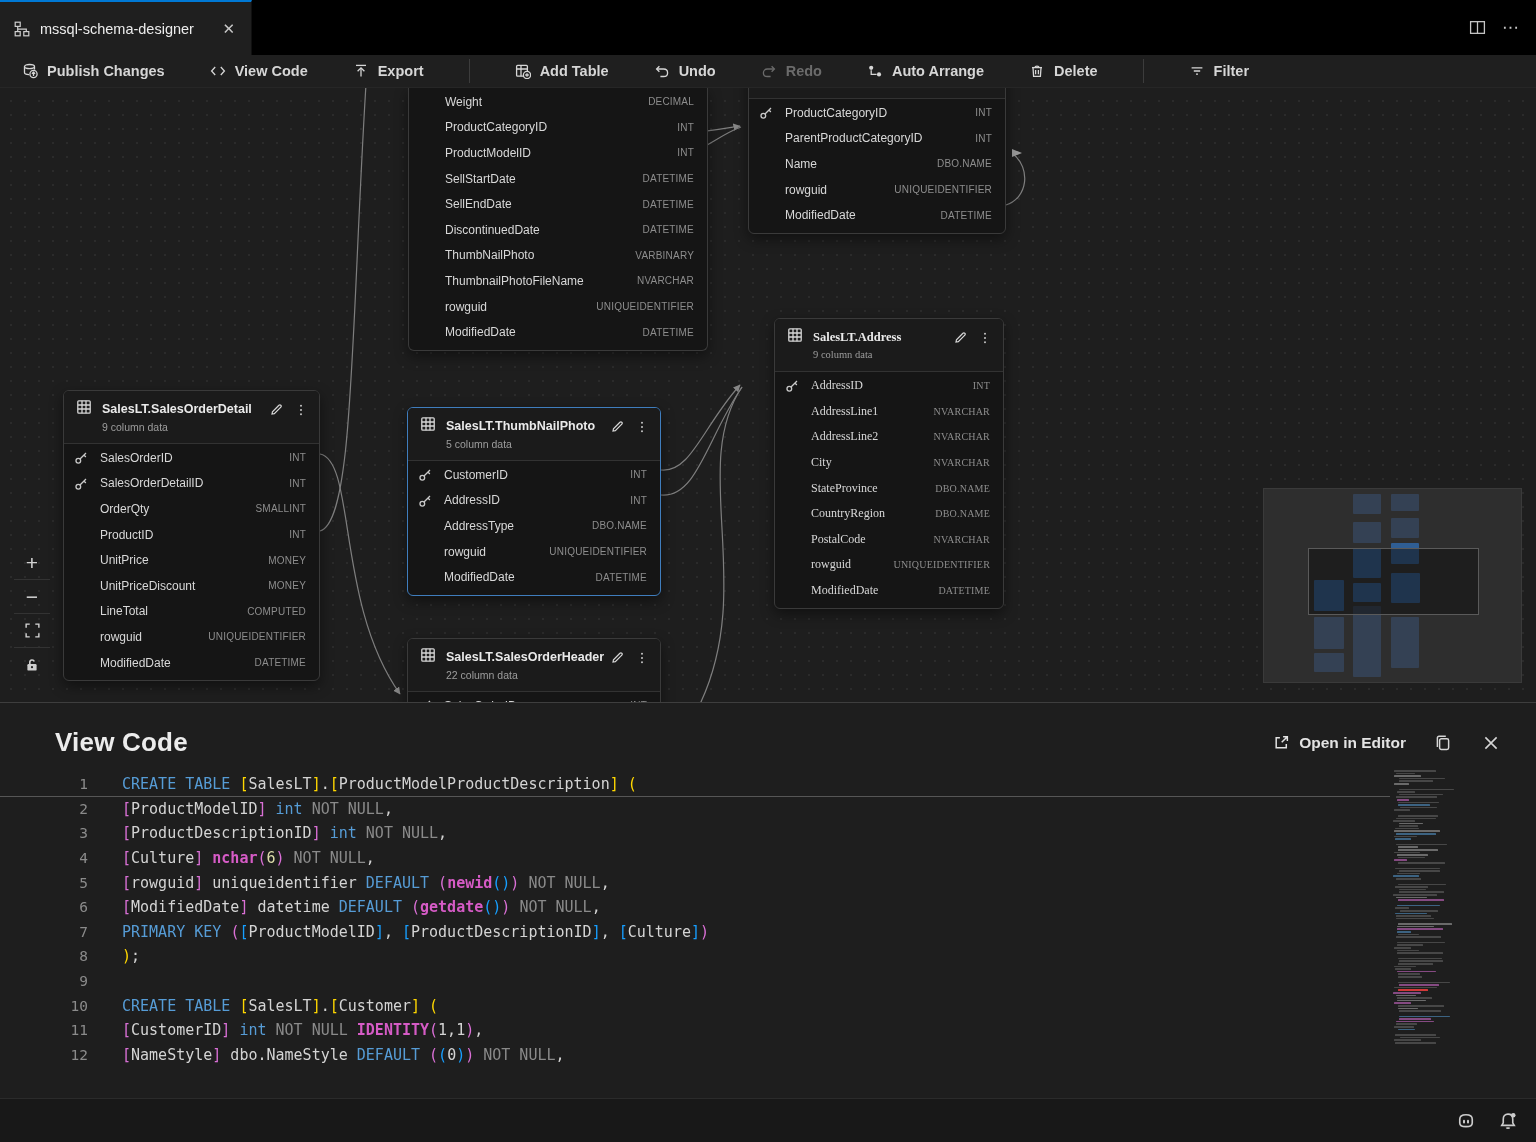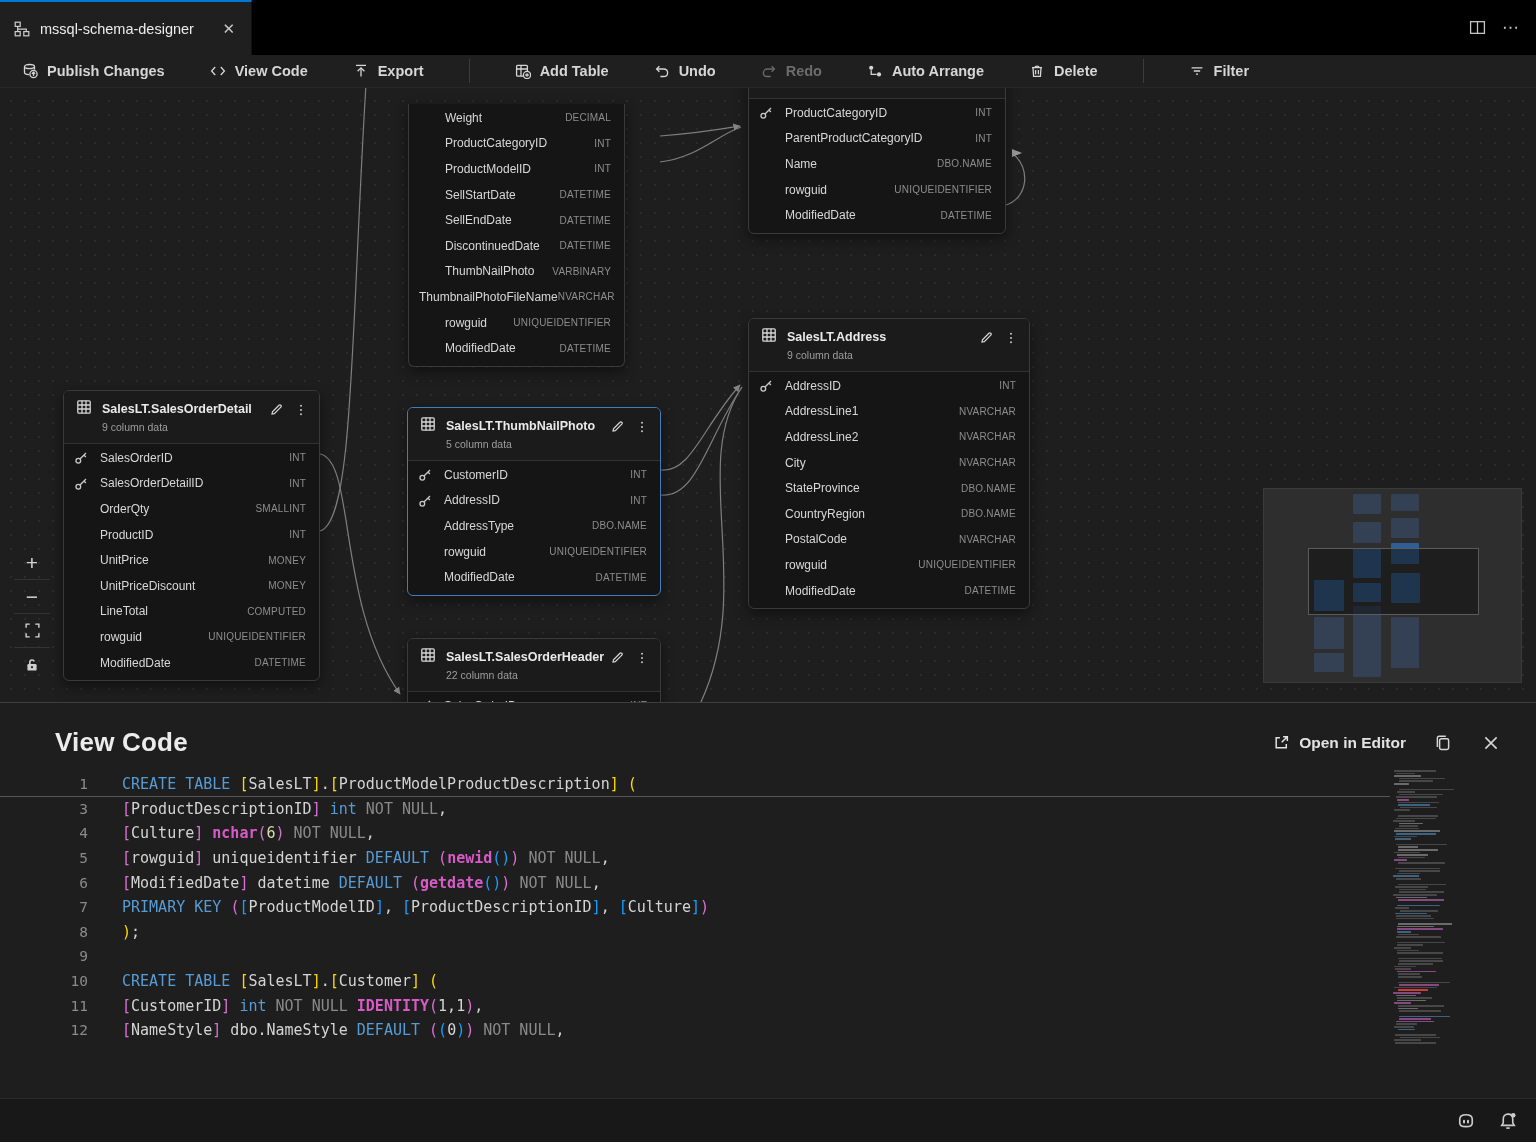--- a/index.html
+++ b/index.html
@@ -213,21 +213,21 @@
       <path d="M 320 366 C 356 373 336 516 400 606" marker-end="url(#arr)"></path>
       <path d="M 320 443 C 354 434 351 240 366 -4"></path>
       <path d="M 661 382 C 691 385 703 338 740 297" marker-end="url(#arr)"></path>
       <path d="M 661 407 C 697 410 707 350 742 299"></path>
       <path d="M 700 616 C 756 498 689 378 742 299"></path>
     </g>
     <polygon points="1012,61 1012,69 1022,65" fill="#9a9a9a"></polygon>
   </svg>
 
   <div id="tables">
-      <div class="t-card cut-top" style="left: 408px; top: 16px; width: 217px;">
+      <div class="t-card cut-top" style="left: 408px; top: 0px; width: 300px;">
         <div class="t-rows">
           <div class="t-row">
             <span class="t-keyslot"></span>
             <span class="t-cname">Weight</span>
             <span class="t-ctype">DECIMAL</span>
           </div>
           <div class="t-row">
             <span class="t-keyslot"></span>
             <span class="t-cname">ProductCategoryID</span>
             <span class="t-ctype">INT</span>
@@ -467,21 +467,21 @@
             <span class="t-cname">rowguid</span>
             <span class="t-ctype">UNIQUEIDENTIFIER</span>
           </div>
           <div class="t-row">
             <span class="t-keyslot"></span>
             <span class="t-cname">ModifiedDate</span>
             <span class="t-ctype">DATETIME</span>
           </div>
         </div>
       </div>
-      <div class="t-card" style="left: 748px; top: 230px; width: 282px;">
+      <div class="t-card" style="left: 774px; top: 230px; width: 230px; font-family: Liberation Serif, serif;">
         <div class="t-head">
           <span>
             <svg width="16" height="16" viewBox="0 0 16 16" fill="none" stroke="#d6d6d6" stroke-width="1.3">
               <rect x="1.8" y="1.8" width="12.4" height="12.4" rx="1"></rect>
               <path d="M1.8 6 H14.2 M1.8 10 H14.2 M6 1.8 V14.2 M10 1.8 V14.2"></path>
             </svg>
           </span>
           <div class="t-titles">
             <div class="t-title">SalesLT.Address</div>
             <div class="t-sub">9 column data</div>
@@ -653,20 +653,21 @@
       <span class="icon-btn">
         <svg width="18" height="18" viewBox="0 0 16 16" fill="none" stroke="#d6d6d6" stroke-width="1.4">
           <path d="M3 3 L13 13 M13 3 L3 13"></path>
         </svg>
       </span>
     </div>
   </div>
   <div class="code-wrap">
     <div class="code-lines" id="codelines">
         <div class="code-line first"><span class="ln">1</span><span class="tk-kw">CREATE TABLE </span><span class="tk-b1">[</span><span class="tk-t">SalesLT</span><span class="tk-b1">]</span><span class="tk-t">.</span><span class="tk-b1">[</span><span class="tk-t">ProductModelProductDescription</span><span class="tk-b1">]</span><span class="tk-t"> </span><span class="tk-b1">(</span></div>
+        <div class="code-line"><span class="ln">2</span><span class="tk-b2">[</span><span class="tk-t">ProductModelID</span><span class="tk-b2">]</span><span class="tk-t"> </span><span class="tk-kw">int</span><span class="tk-t"> </span><span class="tk-dim">NOT NULL</span><span class="tk-t">,</span></div>
         <div class="code-line"><span class="ln">3</span><span class="tk-b2">[</span><span class="tk-t">ProductDescriptionID</span><span class="tk-b2">]</span><span class="tk-t"> </span><span class="tk-kw">int</span><span class="tk-t"> </span><span class="tk-dim">NOT NULL</span><span class="tk-t">,</span></div>
         <div class="code-line"><span class="ln">4</span><span class="tk-b2">[</span><span class="tk-t">Culture</span><span class="tk-b2">]</span><span class="tk-t"> </span><span class="tk-fn">nchar</span><span class="tk-b2">(</span><span class="tk-num">6</span><span class="tk-b2">)</span><span class="tk-t"> </span><span class="tk-dim">NOT NULL</span><span class="tk-t">,</span></div>
         <div class="code-line"><span class="ln">5</span><span class="tk-b2">[</span><span class="tk-t">rowguid</span><span class="tk-b2">]</span><span class="tk-t"> uniqueidentifier </span><span class="tk-kw">DEFAULT</span><span class="tk-t"> </span><span class="tk-b2">(</span><span class="tk-fn">newid</span><span class="tk-b3">()</span><span class="tk-b2">)</span><span class="tk-t"> </span><span class="tk-dim">NOT NULL</span><span class="tk-t">,</span></div>
         <div class="code-line"><span class="ln">6</span><span class="tk-b2">[</span><span class="tk-t">ModifiedDate</span><span class="tk-b2">]</span><span class="tk-t"> datetime </span><span class="tk-kw">DEFAULT</span><span class="tk-t"> </span><span class="tk-b2">(</span><span class="tk-fn">getdate</span><span class="tk-b3">()</span><span class="tk-b2">)</span><span class="tk-t"> </span><span class="tk-dim">NOT NULL</span><span class="tk-t">,</span></div>
         <div class="code-line"><span class="ln">7</span><span class="tk-kw">PRIMARY KEY</span><span class="tk-t"> </span><span class="tk-b2">(</span><span class="tk-b3">[</span><span class="tk-t">ProductModelID</span><span class="tk-b3">]</span><span class="tk-t">, </span><span class="tk-b3">[</span><span class="tk-t">ProductDescriptionID</span><span class="tk-b3">]</span><span class="tk-t">, </span><span class="tk-b3">[</span><span class="tk-t">Culture</span><span class="tk-b3">]</span><span class="tk-b2">)</span></div>
         <div class="code-line"><span class="ln">8</span><span class="tk-b1">)</span><span class="tk-t">;</span></div>
         <div class="code-line"><span class="ln">9</span></div>
         <div class="code-line"><span class="ln">10</span><span class="tk-kw">CREATE TABLE </span><span class="tk-b1">[</span><span class="tk-t">SalesLT</span><span class="tk-b1">]</span><span class="tk-t">.</span><span class="tk-b1">[</span><span class="tk-t">Customer</span><span class="tk-b1">]</span><span class="tk-t"> </span><span class="tk-b1">(</span></div>
         <div class="code-line"><span class="ln">11</span><span class="tk-b2">[</span><span class="tk-t">CustomerID</span><span class="tk-b2">]</span><span class="tk-t"> </span><span class="tk-kw">int</span><span class="tk-t"> </span><span class="tk-dim">NOT NULL</span><span class="tk-t"> </span><span class="tk-fn">IDENTITY</span><span class="tk-b2">(</span><span class="tk-t">1,1</span><span class="tk-b2">)</span><span class="tk-t">,</span></div>
         <div class="code-line"><span class="ln">12</span><span class="tk-b2">[</span><span class="tk-t">NameStyle</span><span class="tk-b2">]</span><span class="tk-t"> dbo.NameStyle </span><span class="tk-kw">DEFAULT</span><span class="tk-t"> </span><span class="tk-b2">(</span><span class="tk-b3">(</span><span class="tk-t">0</span><span class="tk-b3">)</span><span class="tk-b2">)</span><span class="tk-t"> </span><span class="tk-dim">NOT NULL</span><span class="tk-t">,</span></div>

